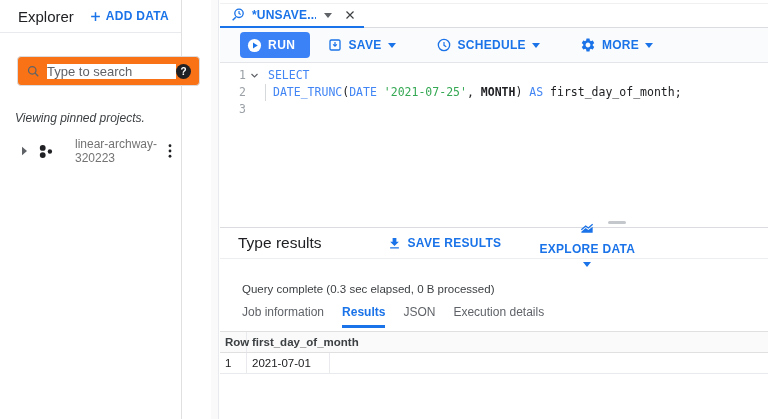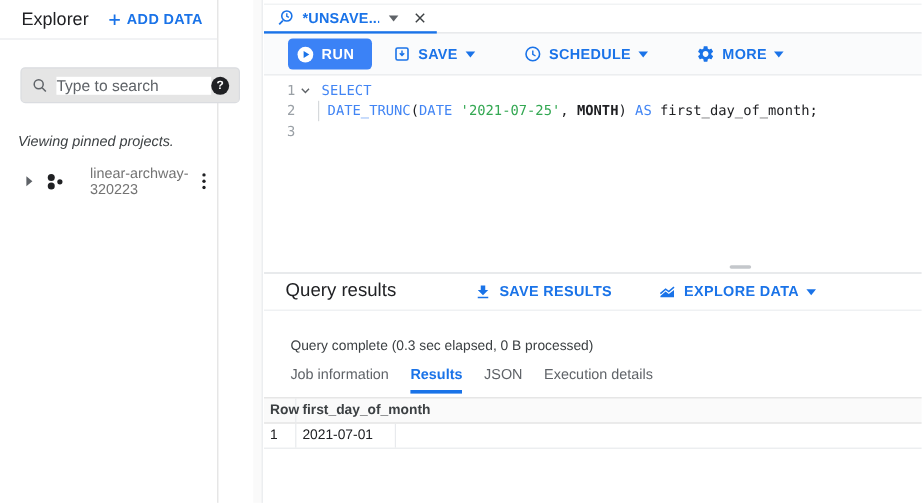--- a/index.html
+++ b/index.html
@@ -10,21 +10,21 @@
   .sidebar { position:absolute; left:0; top:0; width:182px; height:419px;
              background:#fff; border-right:1px solid #e0e0e0; }
   .sb-header { position:absolute; left:0; top:0; right:0; height:33px;
                border-bottom:1px solid #e8eaed; display:flex; align-items:center; }
   .sb-title { font-size:15px; color:#202124; margin-left:18px; }
   .add-data { margin-left:auto; margin-right:12px; display:flex; align-items:center; gap:3px;
               background:none; border:none; color:#1a73e8; font-family:inherit;
               font-size:12px; font-weight:bold; letter-spacing:.3px; cursor:pointer; }
   .search-box { position:absolute; left:17px; top:56px; width:183px; height:30px;
                 border:1px solid #dadce0; border-radius:4px; display:flex;
-                align-items:center; padding:0 8px; background:#e5e5e5; }
+                align-items:center; padding:0 8px; background:#f97316; }
   .search-box input { flex:1; border:none; outline:none; font-family:inherit;
                       font-size:13px; color:#202124; min-width:0; margin-left:6px; }
   .search-box input::placeholder { color:#5f6368; }
   .help-badge { width:15px; height:15px; border-radius:50%; background:#202124;
                 color:#fff; font-size:10px; font-weight:bold; display:flex;
                 align-items:center; justify-content:center; flex:0 0 auto; }
   .pinned-note { position:absolute; left:15px; top:111px; font-size:12px; color:#3c4043;font-style:italic; }
   .project-row { position:absolute; left:0; top:138px; right:0; height:26px;
                  display:flex; align-items:center; cursor:pointer; }
   .expand-arrow { margin-left:20px; display:flex; }
@@ -80,21 +80,21 @@
 
   
   .results { position:absolute; left:0; top:227px; right:0; bottom:0;
              background:#fff; border-top:1px solid #dadce0; }
   .res-header { position:absolute; left:0; top:0; right:0; height:31px;
                 border-bottom:1px solid #eceef0; display:flex; align-items:center; }
   .res-title { font-size:15.5px; color:#202124; margin-left:18px; }
   .res-act { display:flex; align-items:center; gap:6px; color:#1a73e8;
              font-size:12px; font-weight:bold; letter-spacing:.3px;
              background:none; border:none; font-family:inherit; cursor:pointer; }
-  .a-save { margin-left:65px; } .a-explore { margin-left:38px; }
+  .a-save { margin-left:65px; } .a-explore { margin-left:38px;flex-direction:column; }
 
   .status-line { position:absolute; left:22px; top:55px; font-size:11.5px; color:#3c4043; }
 
   .res-tabs { position:absolute; left:22px; top:77px; display:flex; }
   .res-tab { font-size:12px; color:#5f6368; padding-bottom:6px; margin-right:18px;
              border-bottom:3px solid transparent; cursor:pointer; }
   .res-tab.active { color:#1a73e8; font-weight:bold; border-bottom-color:#1a73e8; }
 
   .tbl { position:absolute; left:0; top:103px; right:0; }
   .tbl-head { display:flex; height:22px; align-items:center; background:#fafafa;
@@ -250,21 +250,21 @@
       <span class="lnum">3</span>
       <span class="fold"></span>
       <span class="ctext"></span>
     </div>
   </div>
 
   <div class="drag-handle"></div>
 
   <div class="results">
     <div class="res-header">
-      <span class="res-title">Query results</span>
+      <span class="res-title">Type results</span>
       <button class="res-act a-save">
         <span>
           <svg width="15" height="15" viewBox="0 0 24 24">
               <path fill="#1a73e8" d="M19 9h-4V3H9v6H5l7 7 7-7zM5 18v2h14v-2H5z"></path>
             </svg>
         </span>
         <span>SAVE RESULTS</span>
       </button>
       <button class="res-act a-explore">
         <span>

